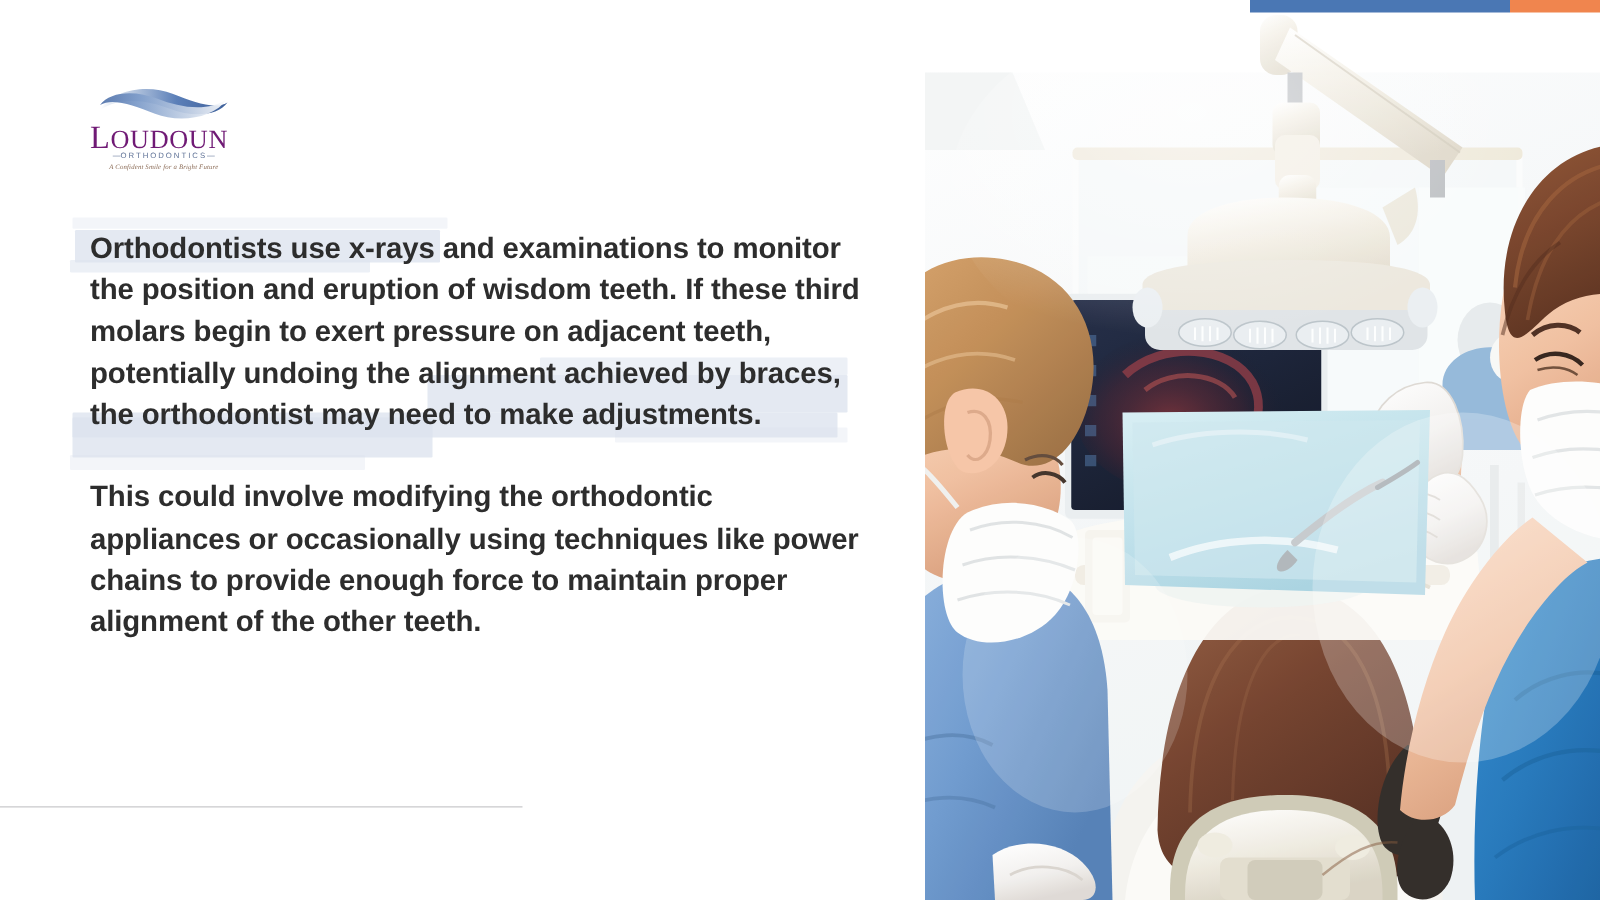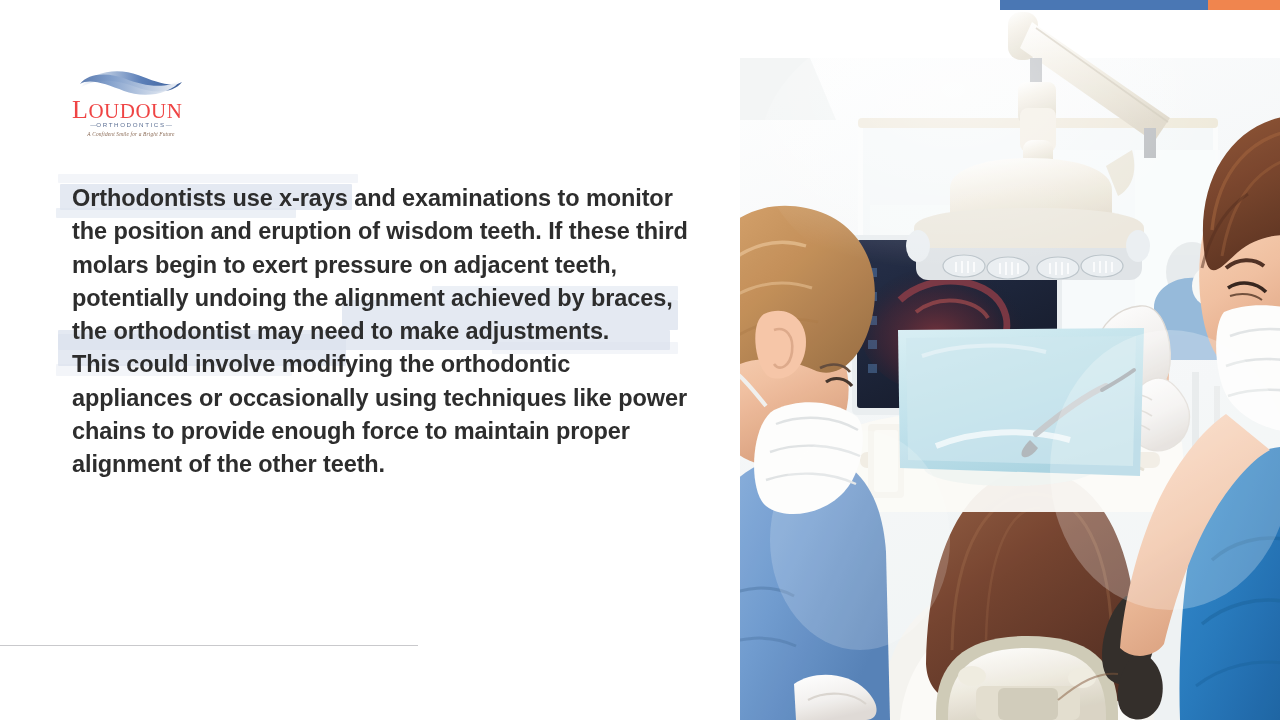--- a/index.html
+++ b/index.html
@@ -56,21 +56,21 @@
     height: 34px;
   }
   .logo-wordmark {
     position: absolute;
     top: 31px;
     left: 0;
     width: 118px;
     font-family: "Liberation Serif", serif;
     font-size: 21px;
     letter-spacing: 0.5px;
-    color: #ef4444;
+    color: #701a75;
     font-weight: 400;
     white-space: nowrap;
     line-height: 1;
   }
   .logo-wordmark .cap { font-size: 26px; }
   .logo-sub {
     position: absolute;
     top: 55px;
     left: 0;
     width: 118px;
@@ -104,21 +104,21 @@
     width: 625px;
   }
   .para {
     position: relative;
     font-size: 23.5px;
     line-height: 33.3px;
     color: #2d2d2d;
     letter-spacing: -0.1px;
     font-weight: 400;
   }
-  .para + .para { }
+  .para + .para { margin-top: 33px; }
 
   
   .hl {
     position: absolute;
     z-index: 0;
     pointer-events: none;
     background: #dde3ee;
     opacity: 0.78;
     border-radius: 1px;
   }

